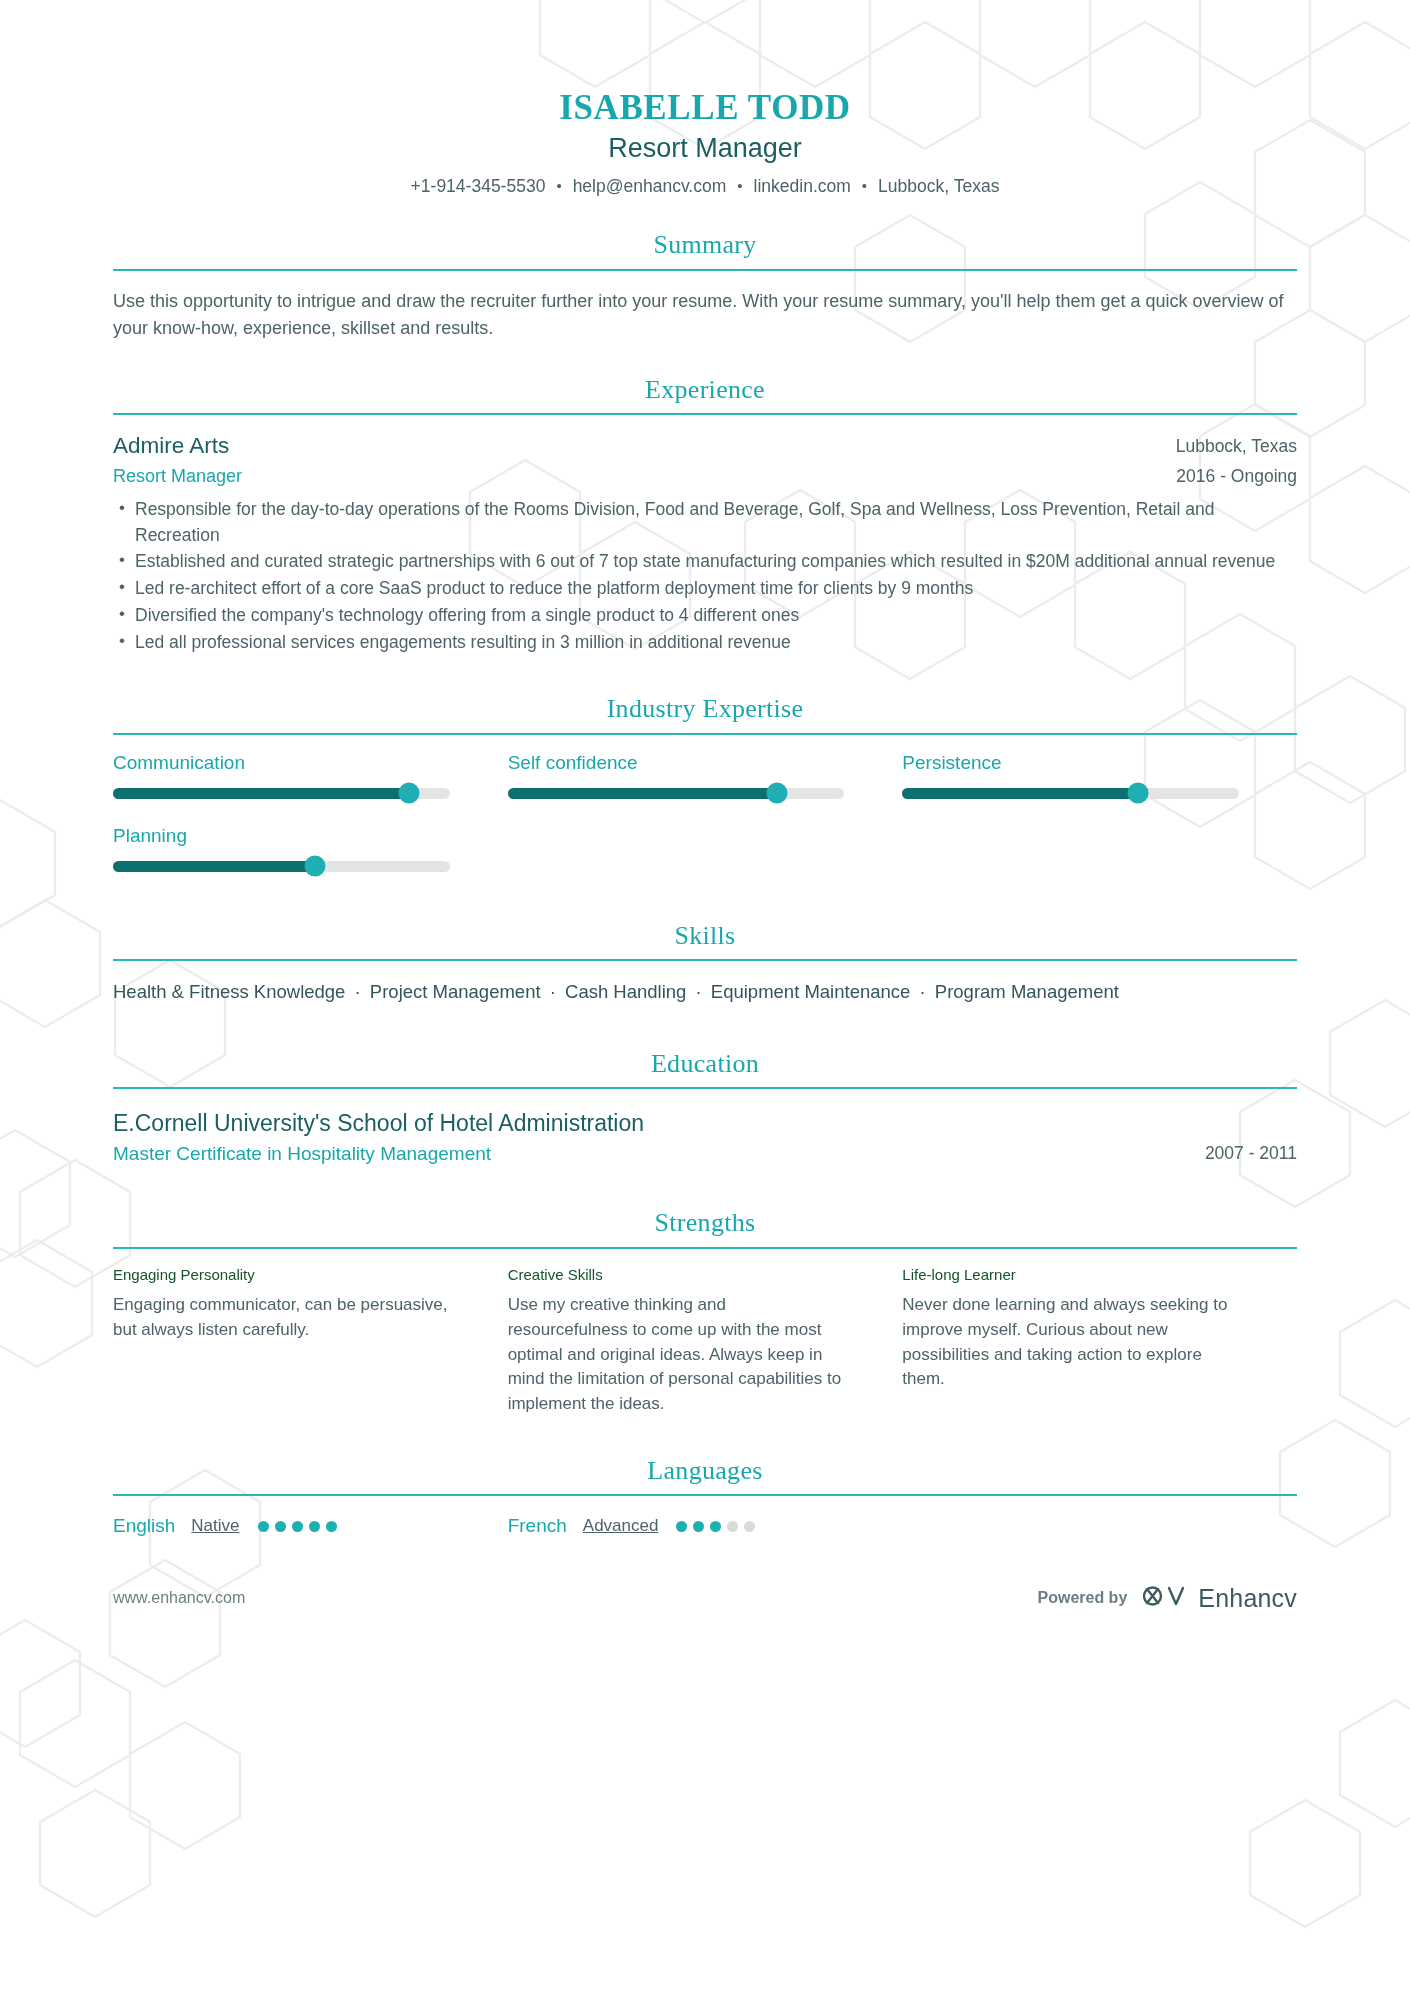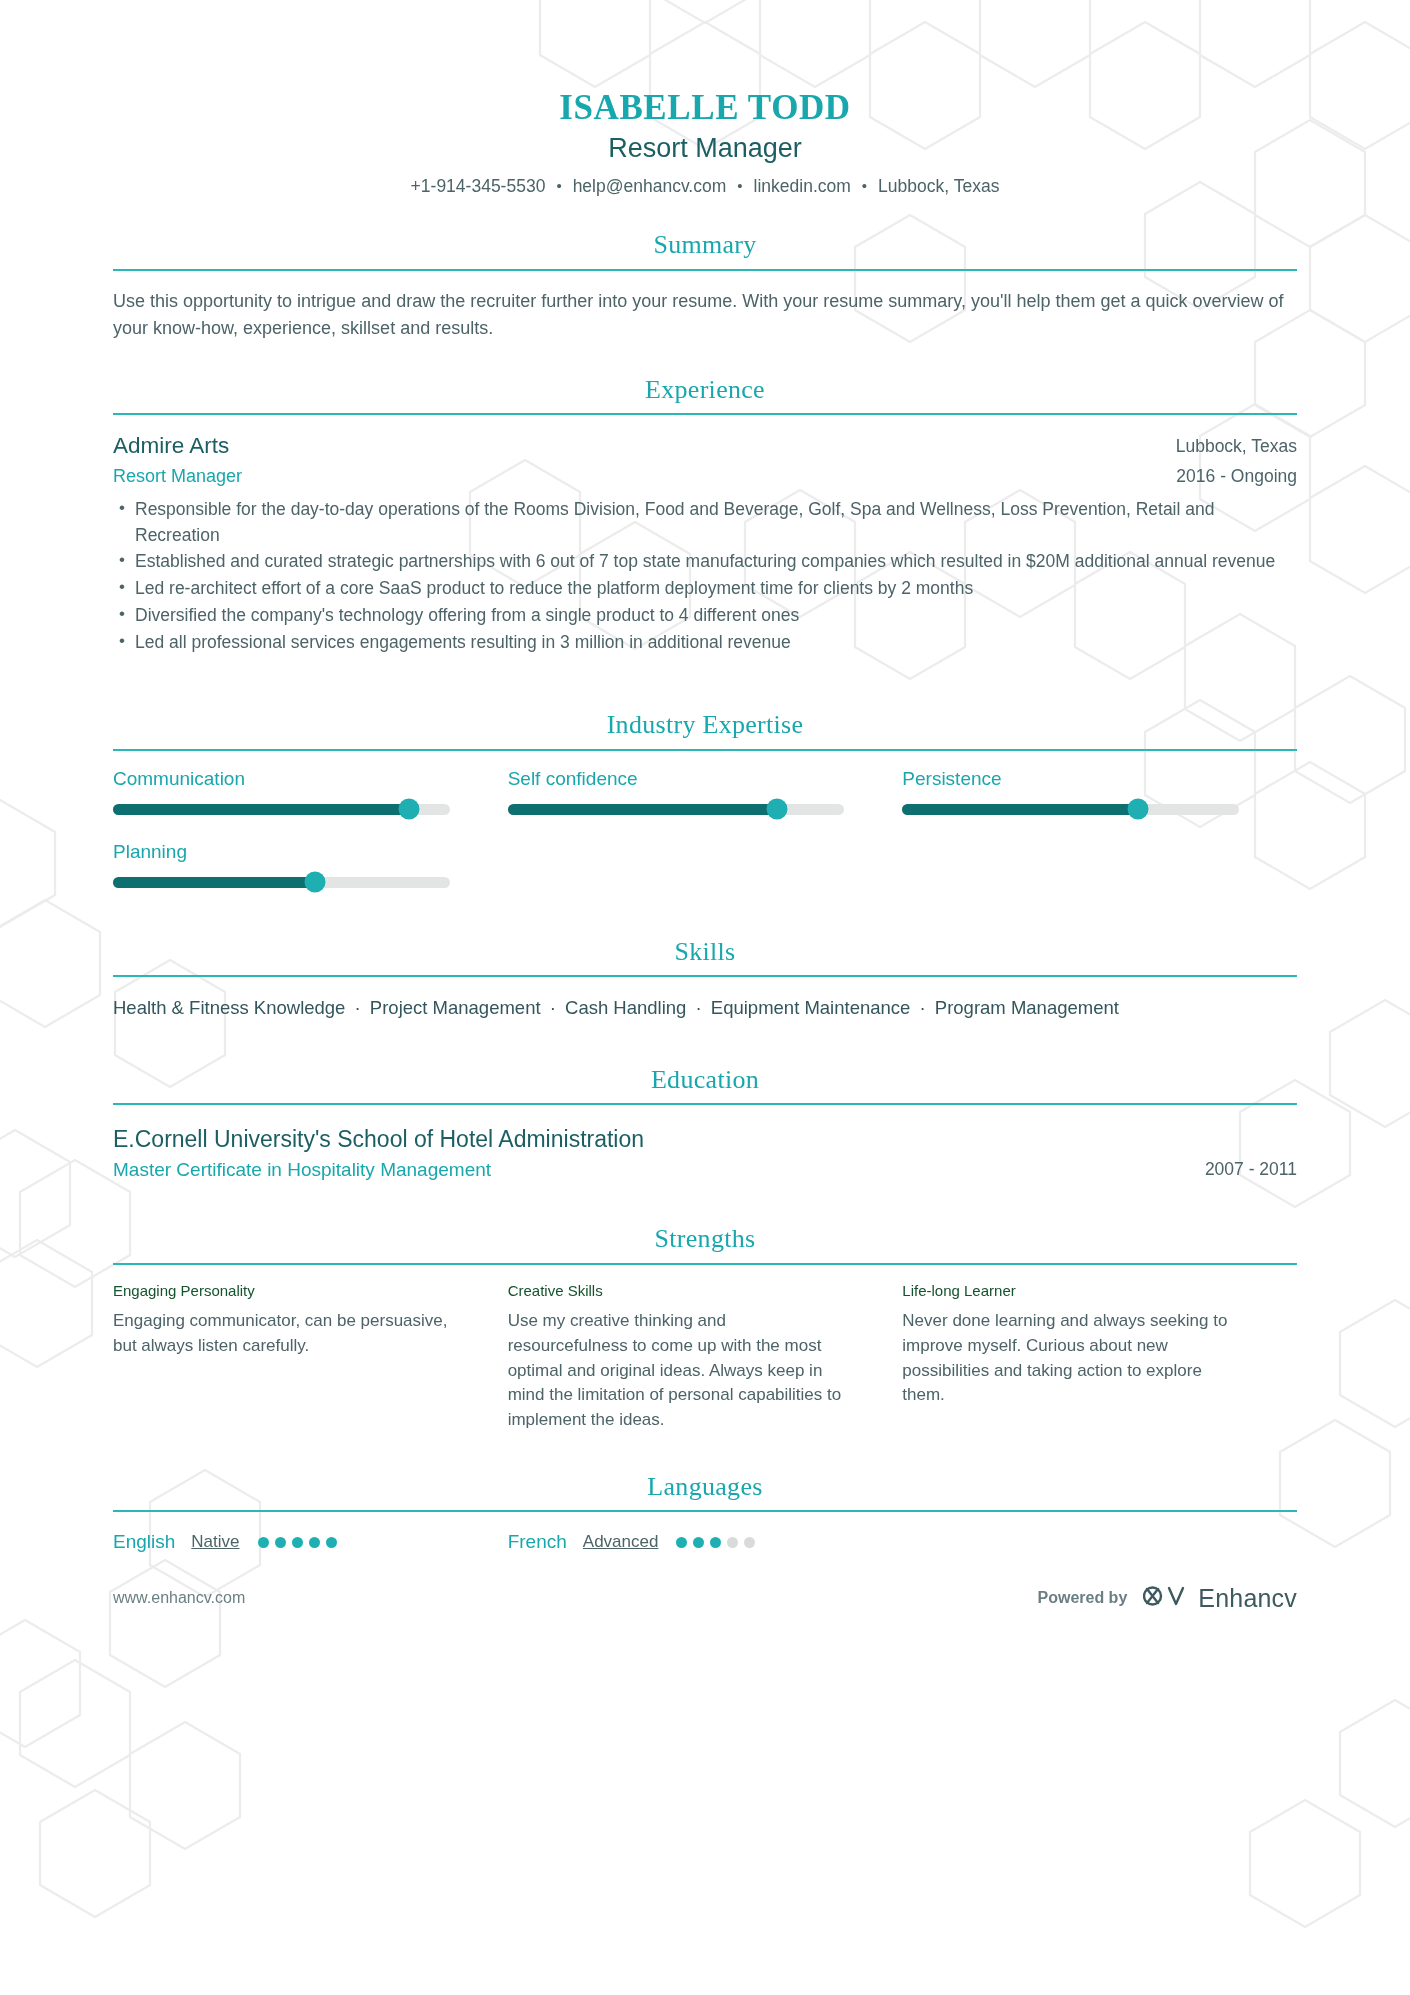--- a/index.html
+++ b/index.html
@@ -406,28 +406,28 @@
         <div class="job-company">Admire Arts</div>
         <div class="job-place">Lubbock, Texas</div>
       </div>
       <div class="job-sub">
         <div class="job-title">Resort Manager</div>
         <div class="job-dates">2016 - Ongoing</div>
       </div>
       <ul class="bullets">
         <li>Responsible for the day-to-day operations of the Rooms Division, Food and Beverage, Golf, Spa and Wellness, Loss Prevention, Retail and Recreation</li>
         <li>Established and curated strategic partnerships with 6 out of 7 top state manufacturing companies which resulted in $20M additional annual revenue</li>
-        <li>Led re-architect effort of a core SaaS product to reduce the platform deployment time for clients by 2 months</li>
+        <li>Led re-architect effort of a core SaaS product to reduce the platform deployment time for clients by 9 months</li>
         <li>Diversified the company's technology offering from a single product to 4 different ones</li>
         <li>Led all professional services engagements resulting in 3 million in additional revenue</li>
       </ul>
     </div>
   </div>
 
-  <div class="sec" style="margin-top:56px;">
+  <div class="sec" style="margin-top:40px;">
     <div class="sec-title">Industry Expertise</div>
     <div class="sec-rule"></div>
     <div class="sec-body">
       <div class="skill-grid">
 
         <div class="skill-cell">
           <div class="skill-name">Communication</div>
           <div class="slider">
             <div class="slider-track"></div>
             <div class="slider-fill" style="width: 88%;"></div>

